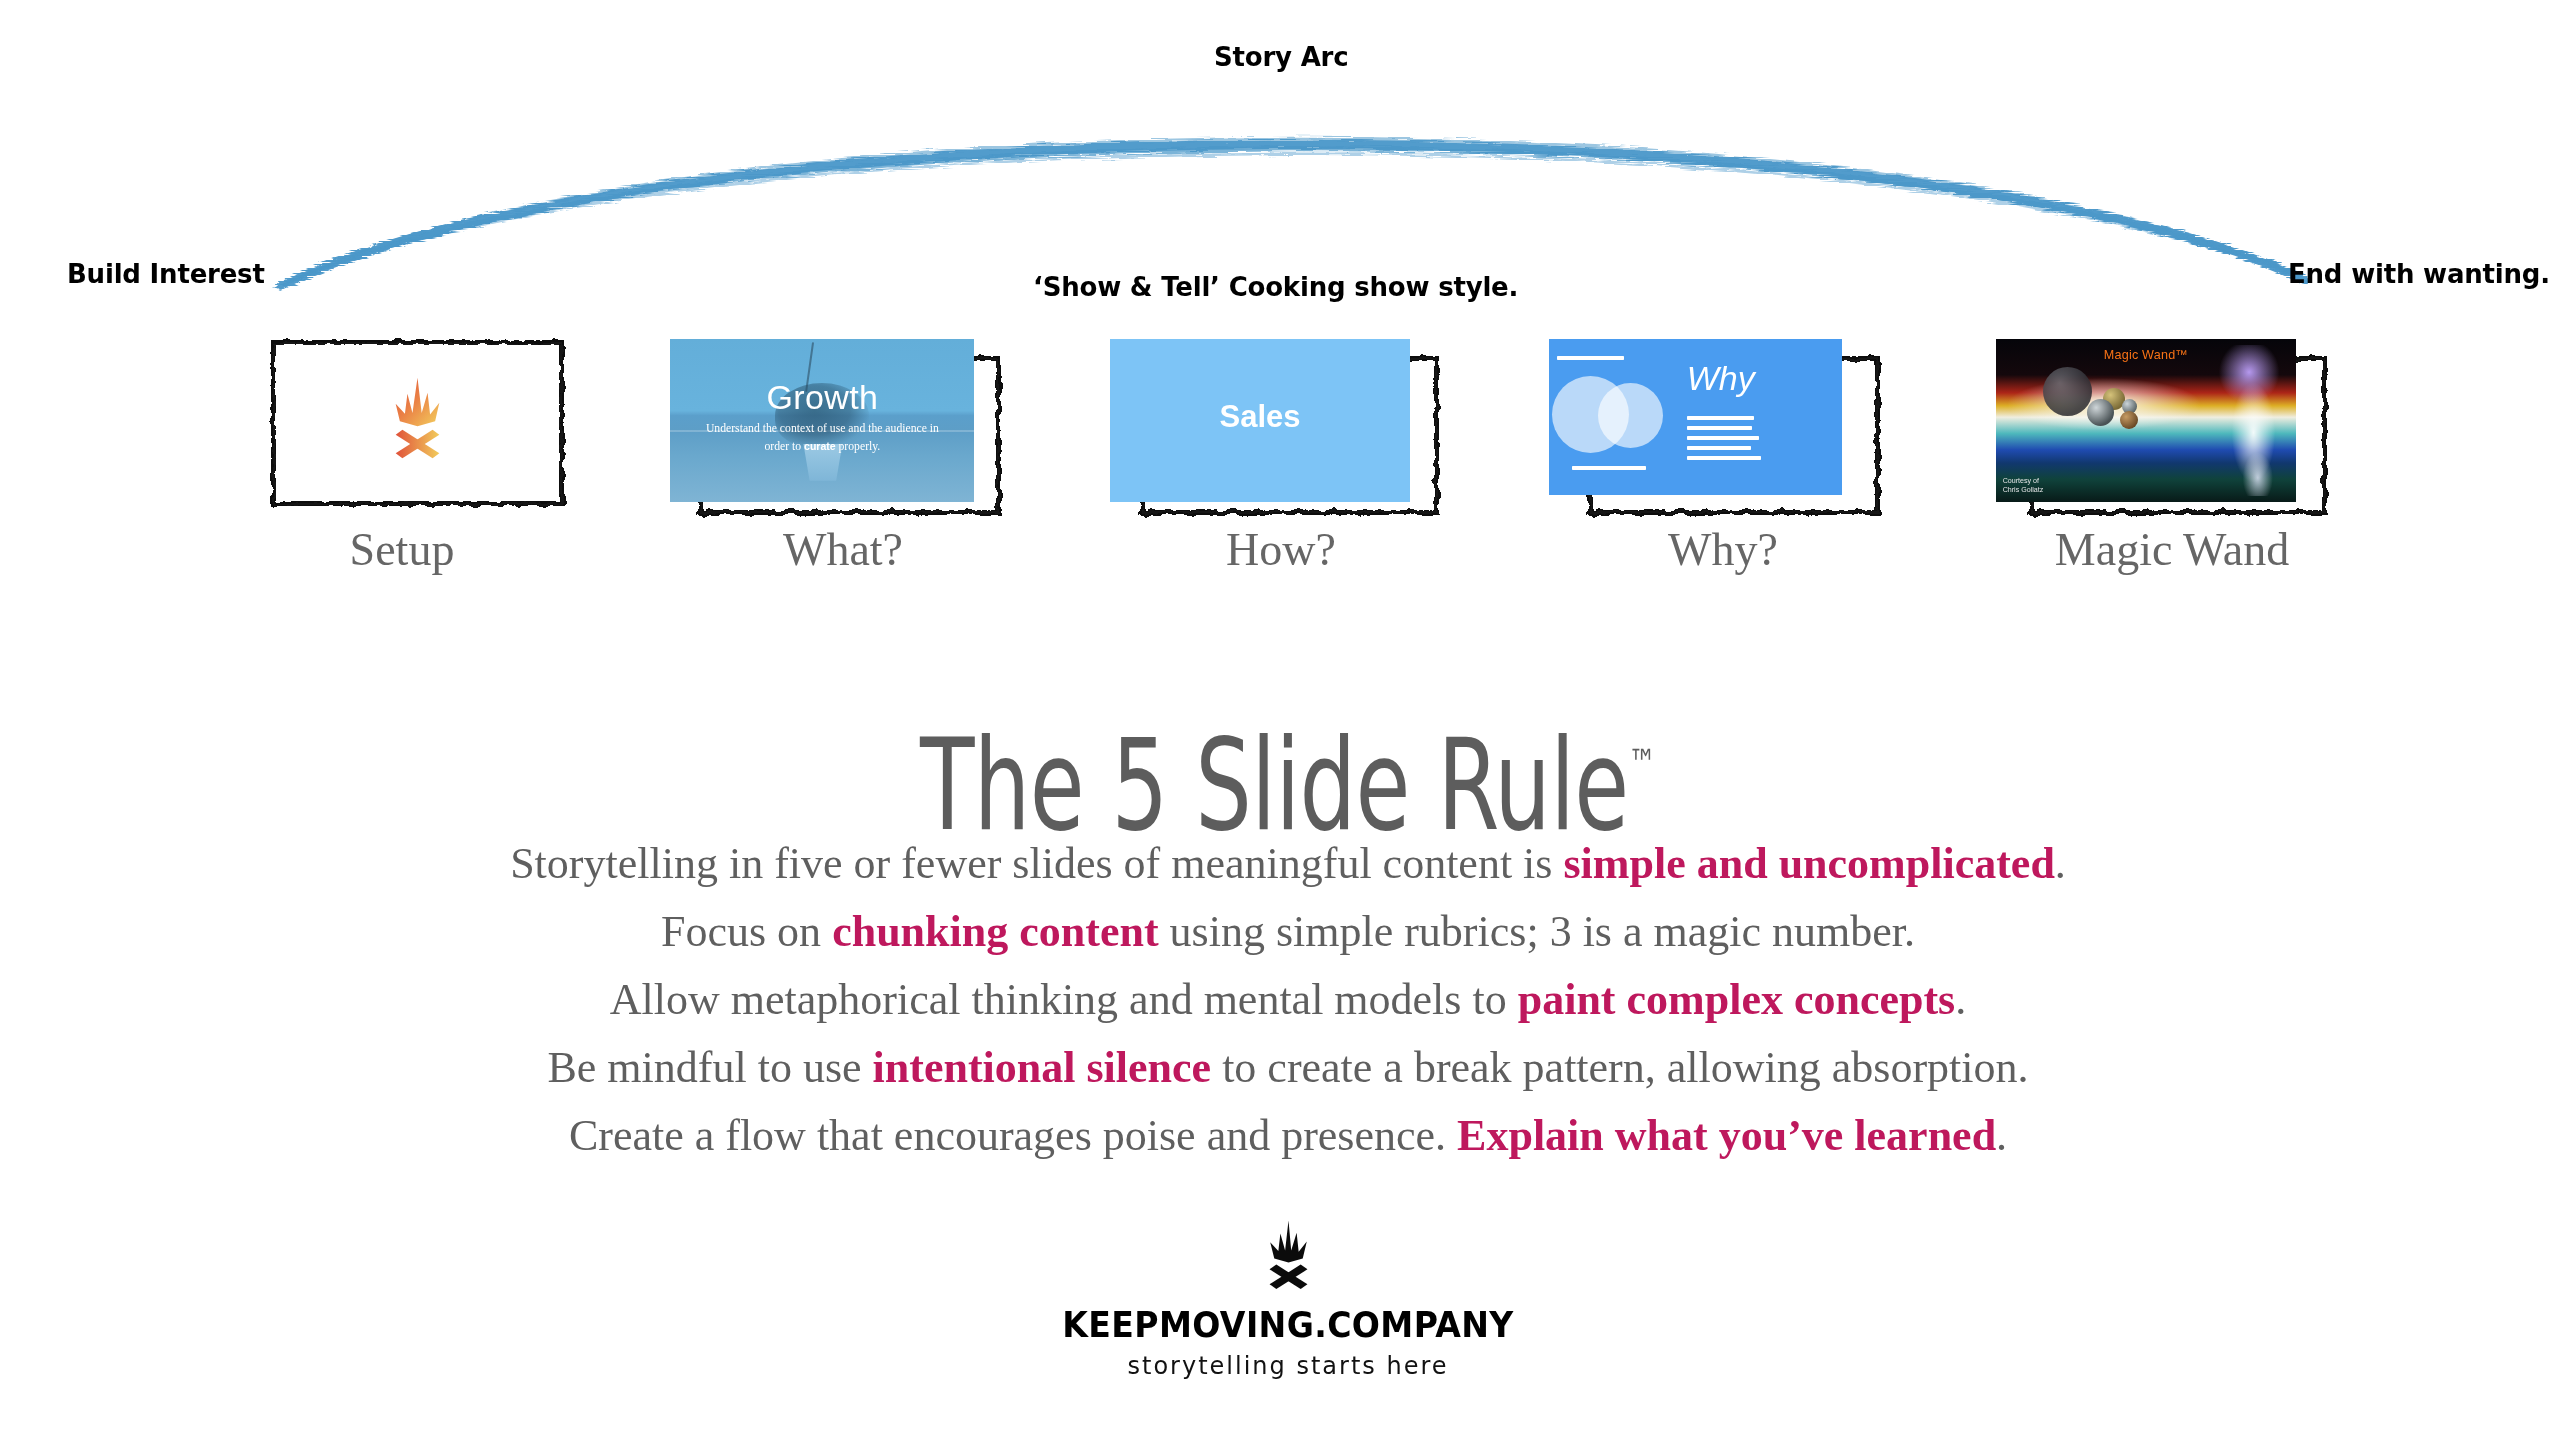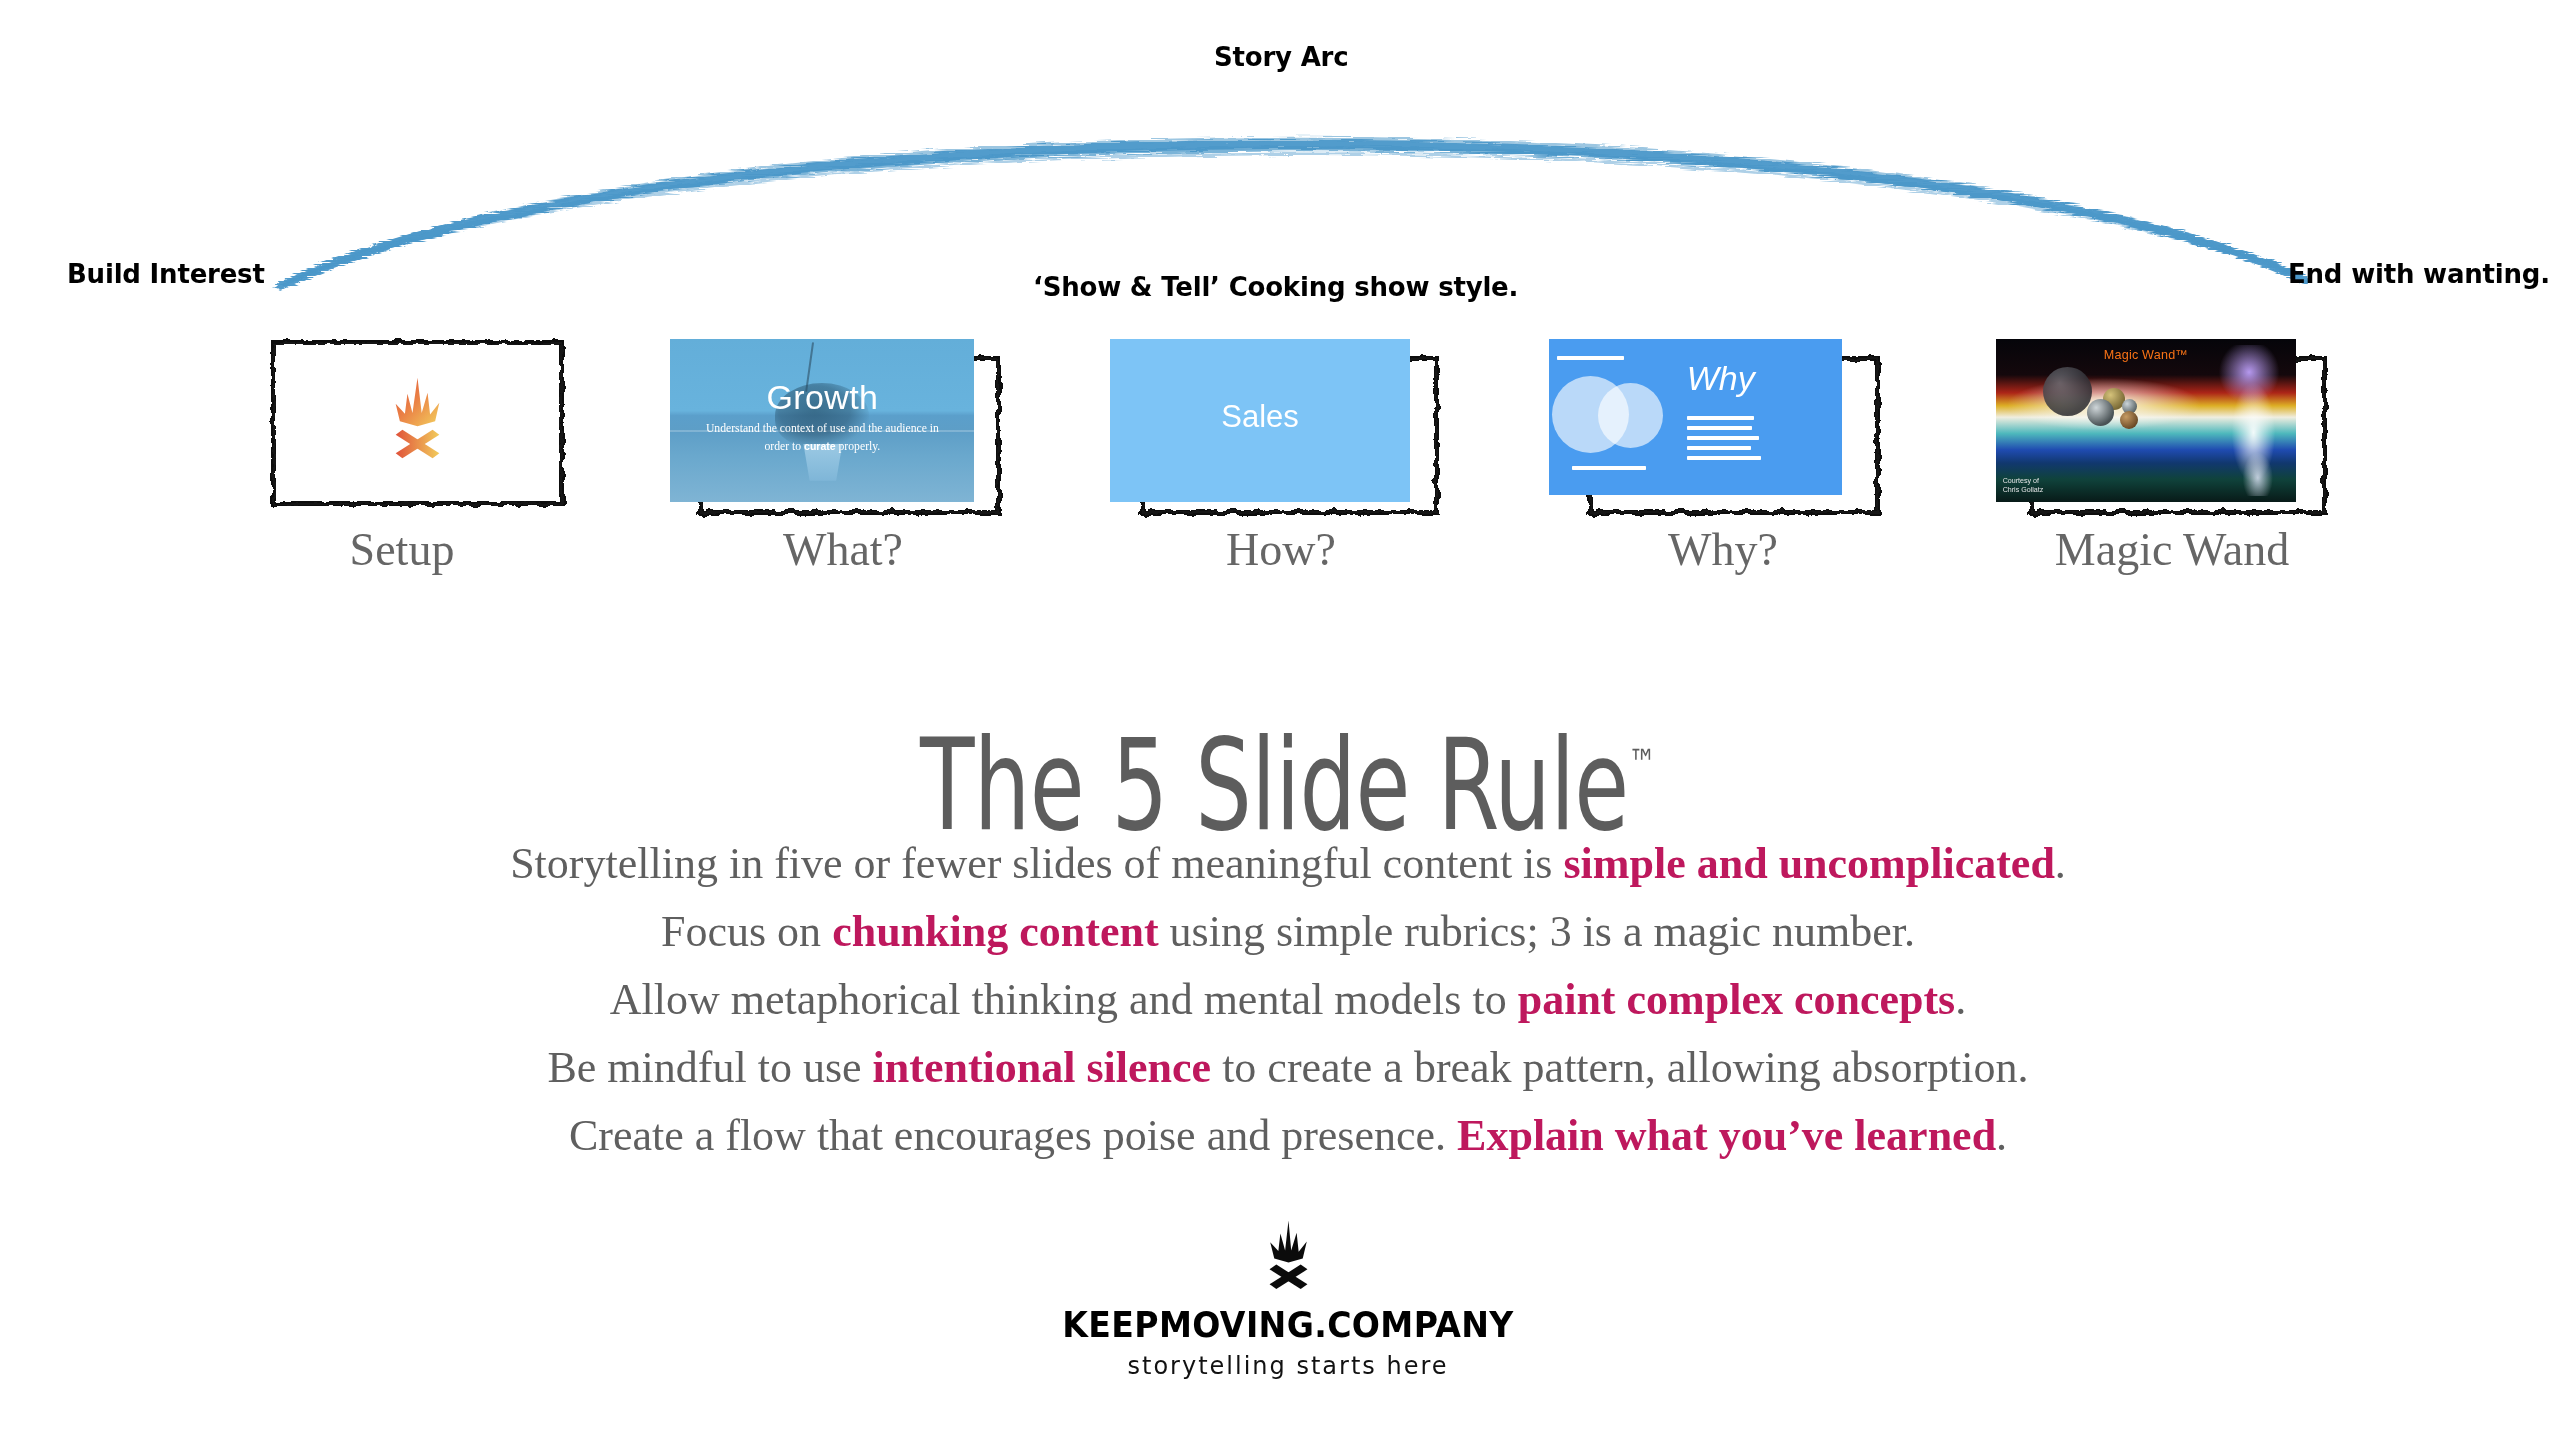--- a/index.html
+++ b/index.html
@@ -183,21 +183,21 @@
   #slide-how .slide-thumb {
     left: 5px; top: 6.7px; width: 300px; height: 163px;
     background: #7dc4f6;
   }
   .sales-title {
     position: absolute; left: 0; right: 0; top: 60px;
     text-align: center;
     color: #ffffff;
     font-family: "Liberation Sans", sans-serif;
     font-size: 31px;
-    font-weight: 400;
+    font-weight: 700;
   }
 
   
   #slide-why .sketch-frame {
     left: 40px; top: 23.5px; width: 293px; height: 159px;
   }
   #slide-why .slide-thumb {
     left: 1.7px; top: 6.7px; width: 293px; height: 156px;
     background: #4a9cf0;
     font-style: italic;

